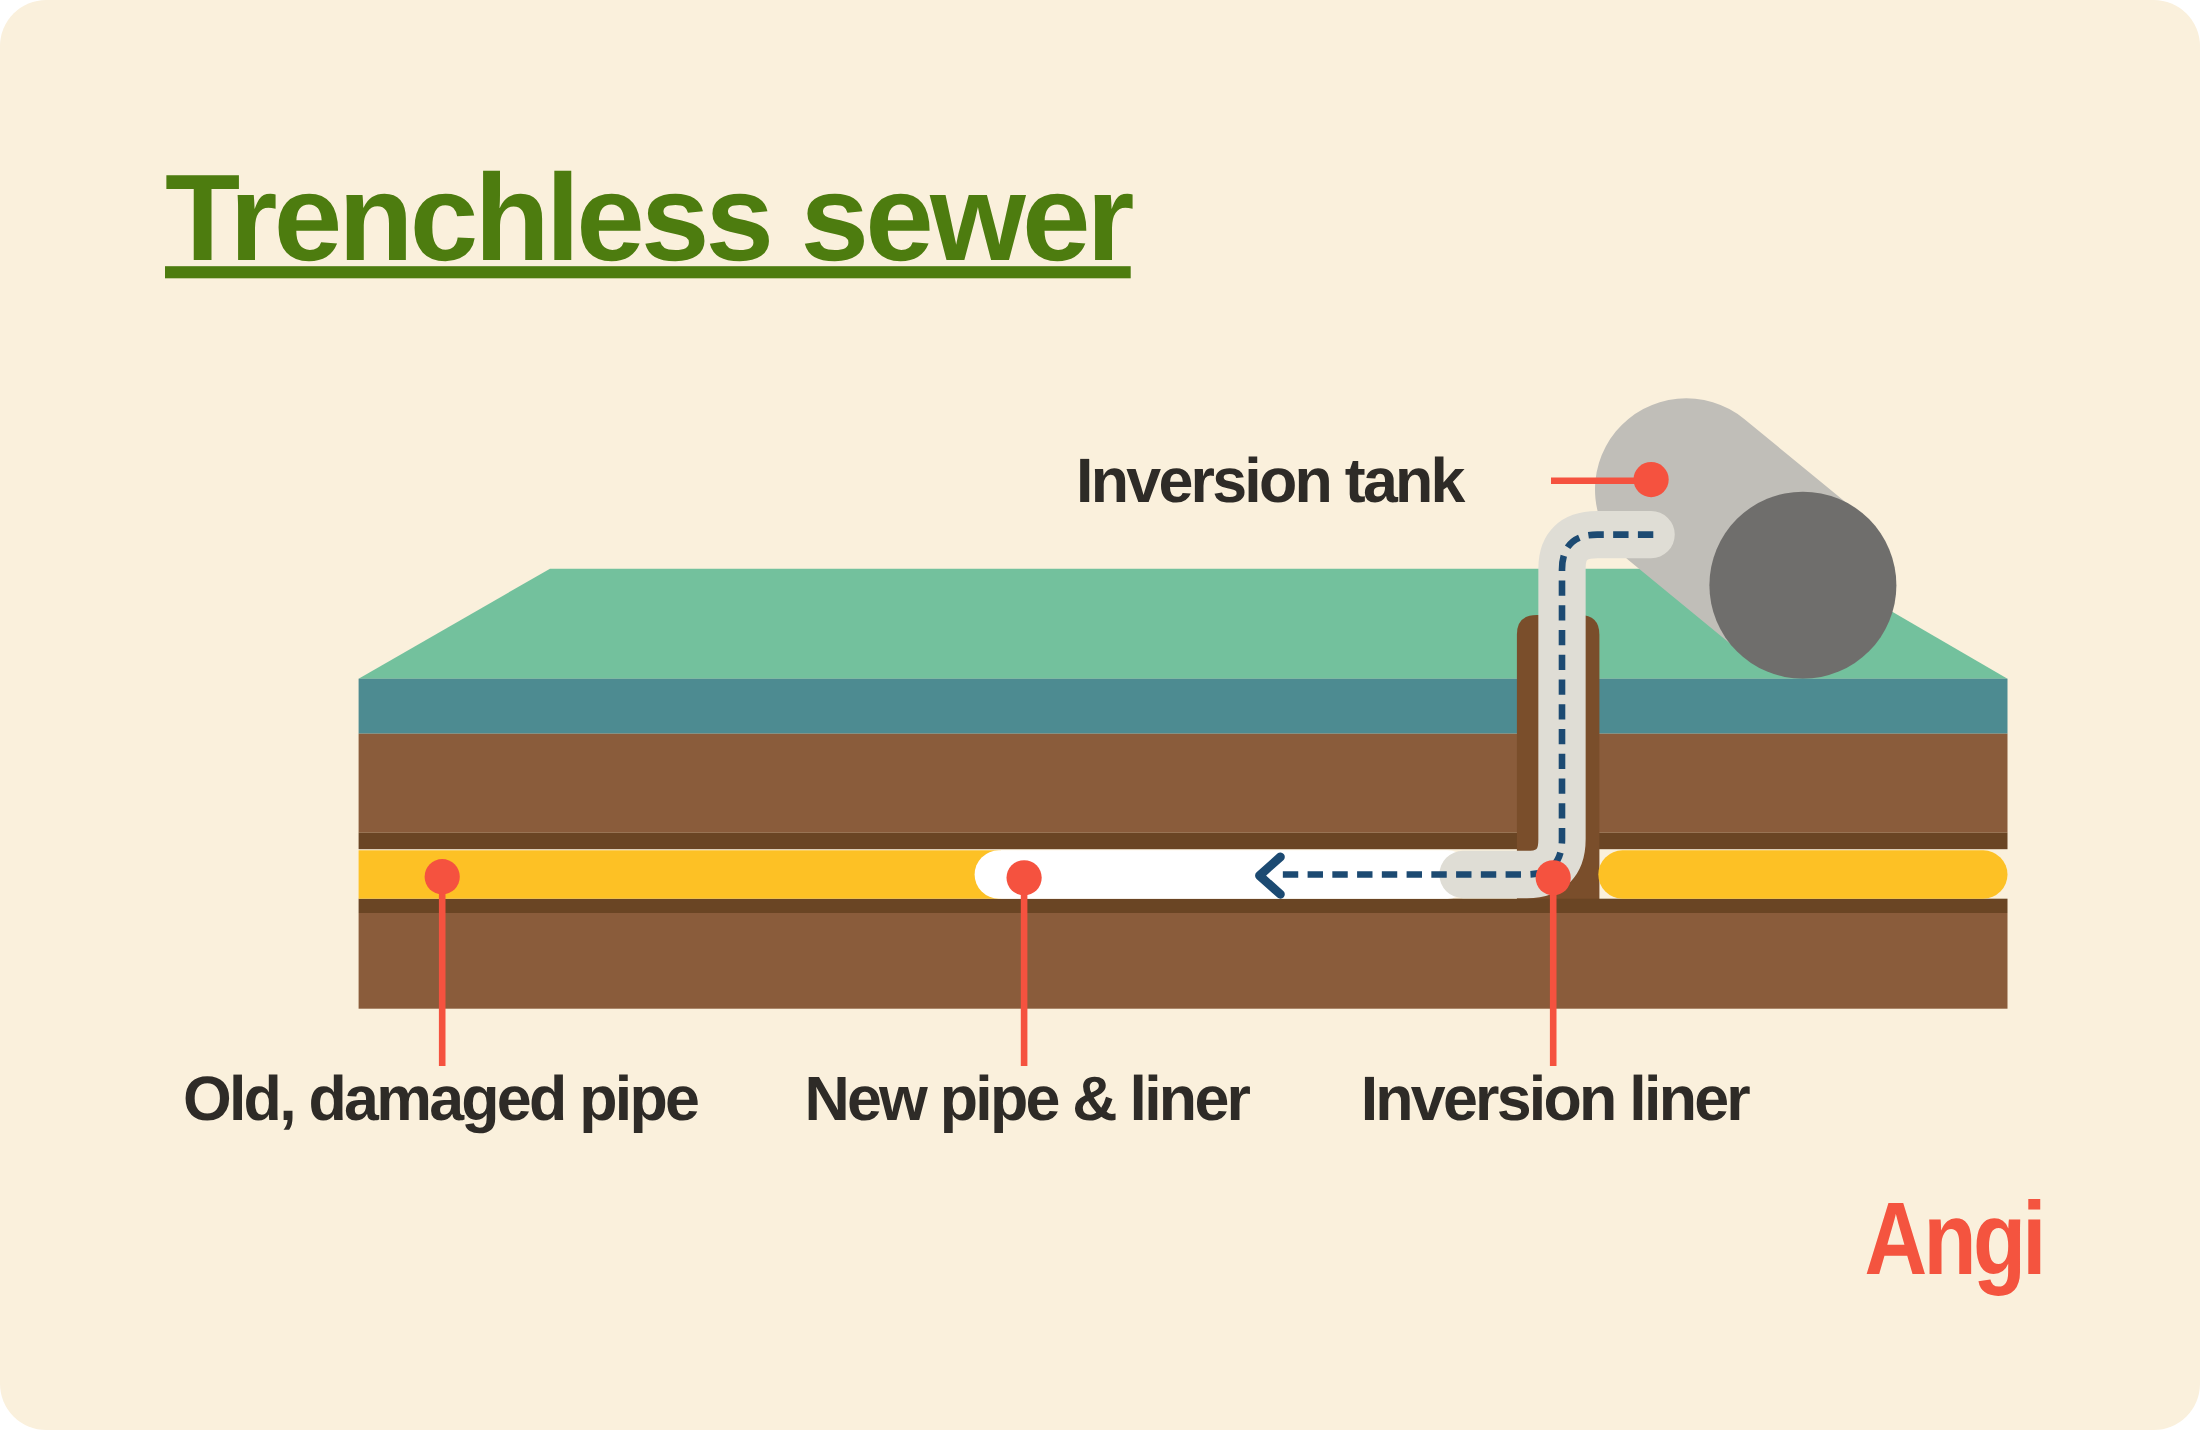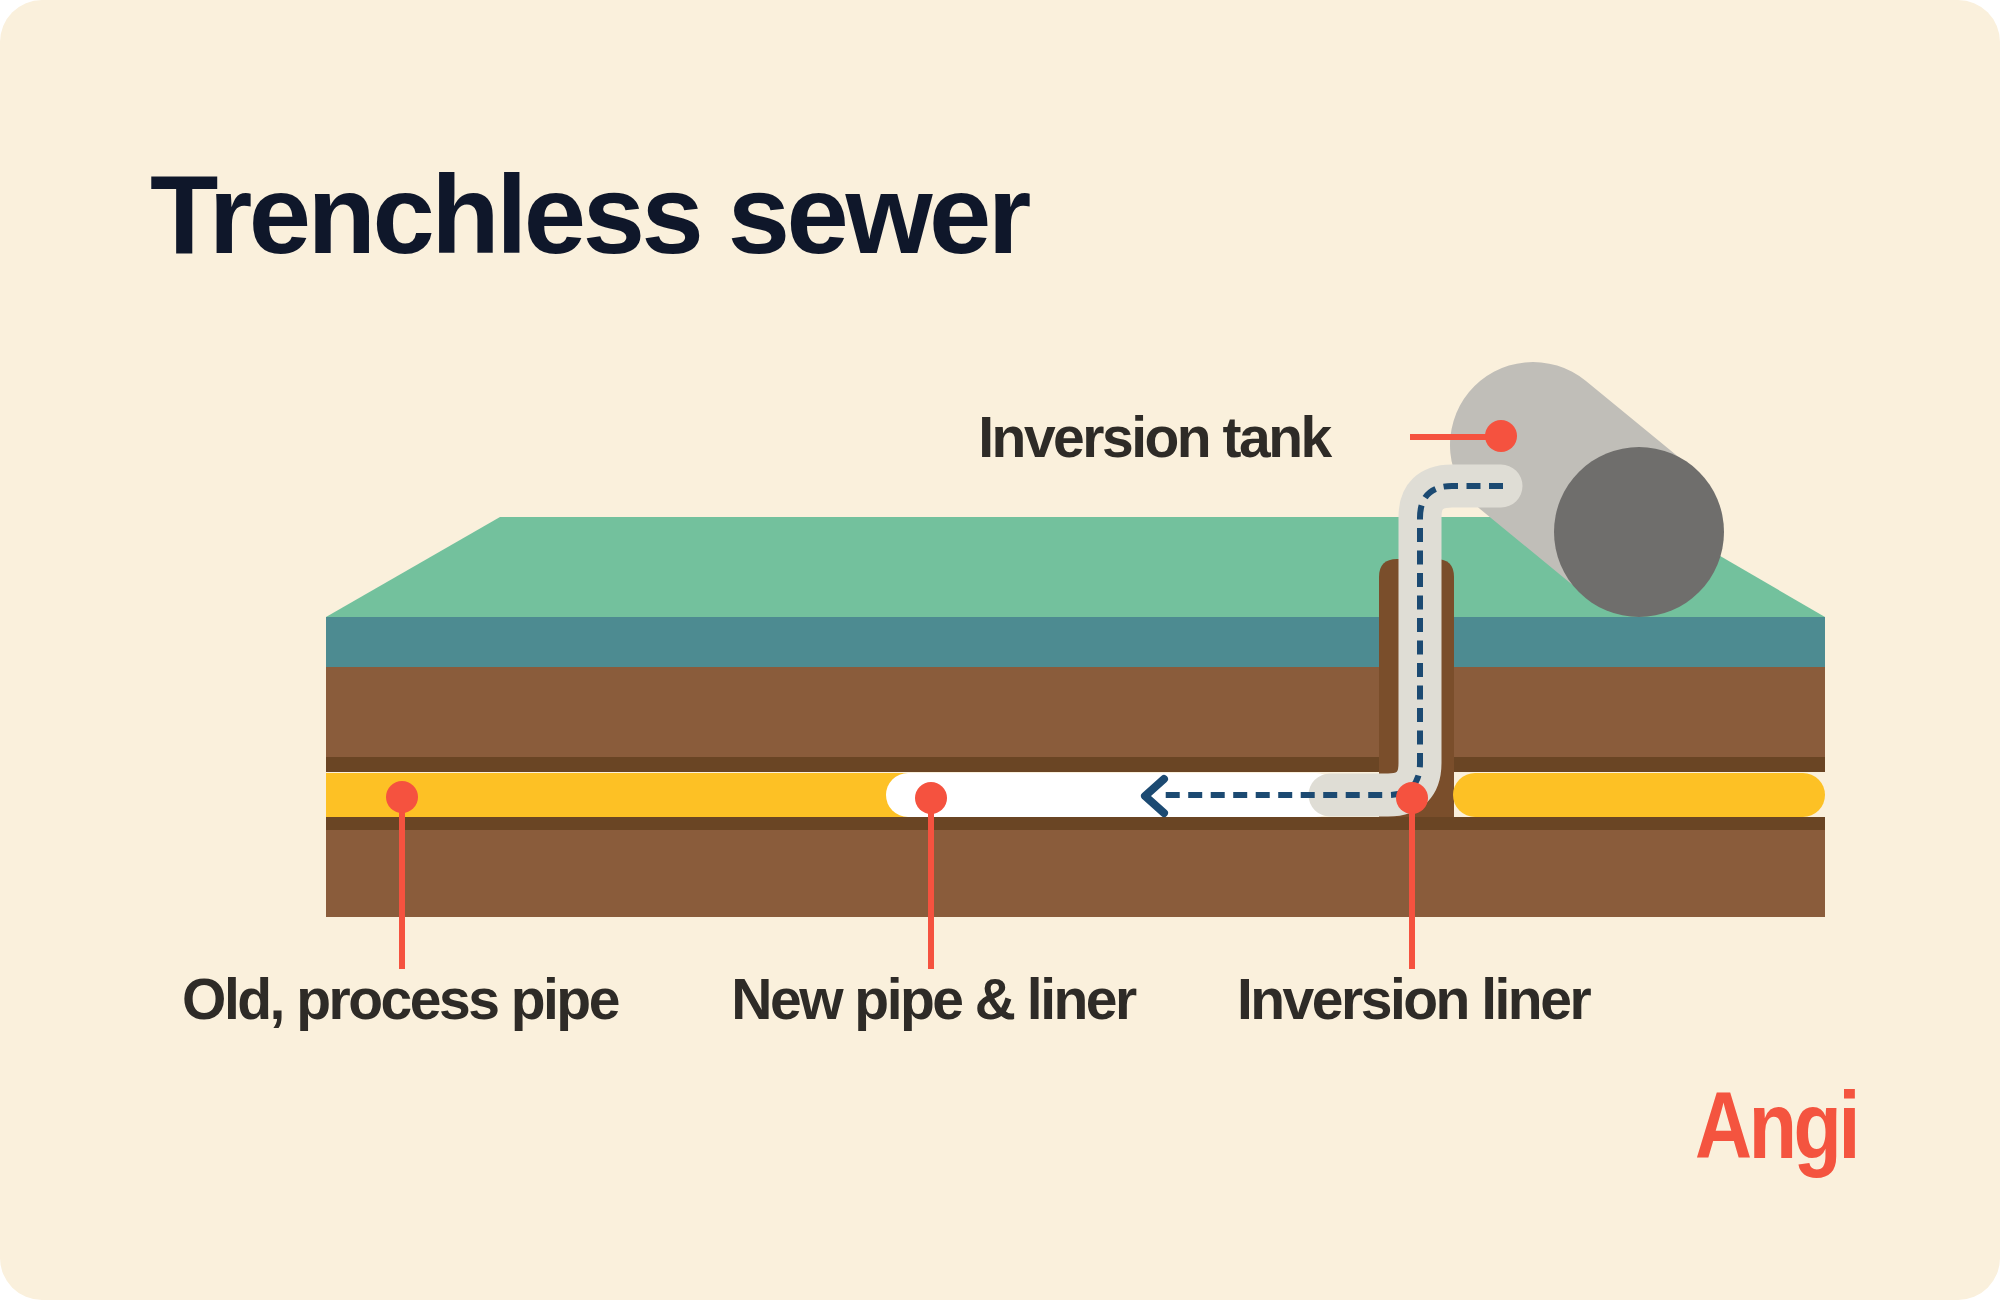--- a/index.html
+++ b/index.html
@@ -2,23 +2,23 @@
 <html><head>
 <meta charset="utf-8">
 <style>
   html,body{margin:0;padding:0;background:#ffffff;font-family:"Liberation Sans",sans-serif;}
   .canvas{
     position:relative;width:2000px;height:1300px;margin:0 auto;
     background:#FAF0DC;border-radius:42px;overflow:hidden;
   }
   .scene{position:absolute;left:0;top:0;}
   .title{
-    position:absolute;left:150px;top:153px;
+    position:absolute;left:150px;top:136px;
     font-size:112px;font-weight:bold;line-height:123px;
-    letter-spacing:-3.5px;color:#0f172a;white-space:nowrap;
+    letter-spacing:-3.5px;color:#4d7c0f;white-space:nowrap;text-decoration:underline;
   }
   .lbl{
     position:absolute;font-size:57px;font-weight:bold;color:#2E2B27;
     letter-spacing:-2.5px;line-height:62px;white-space:nowrap;
   }
   .lbl-bottom{top:968px;width:520px;text-align:center;}
   .lbl-old{left:140px;}
   .lbl-new{left:673px;}
   .lbl-head{left:1153px;}
   .lbl-tank{left:904px;top:406px;width:500px;text-align:center;}
@@ -68,21 +68,21 @@
     <circle cx="1412" cy="798" r="16" fill="#F5523F"></circle>
     <circle cx="1501" cy="436" r="16" fill="#F5523F"></circle>
   </svg>
 
   <div class="title">
     <div>Trenchless sewer</div>
   </div>
 
   <div class="lbl lbl-tank">Inversion tank</div>
 
-  <div class="lbl lbl-bottom lbl-old">Old, process pipe</div>
+  <div class="lbl lbl-bottom lbl-old">Old, damaged pipe</div>
 
   <div class="lbl lbl-bottom lbl-new">New pipe &amp; liner</div>
 
   <div class="lbl lbl-bottom lbl-head">Inversion liner</div>
 
   <div class="logo">Angi</div>
 
 </div>
 
 </body></html>

